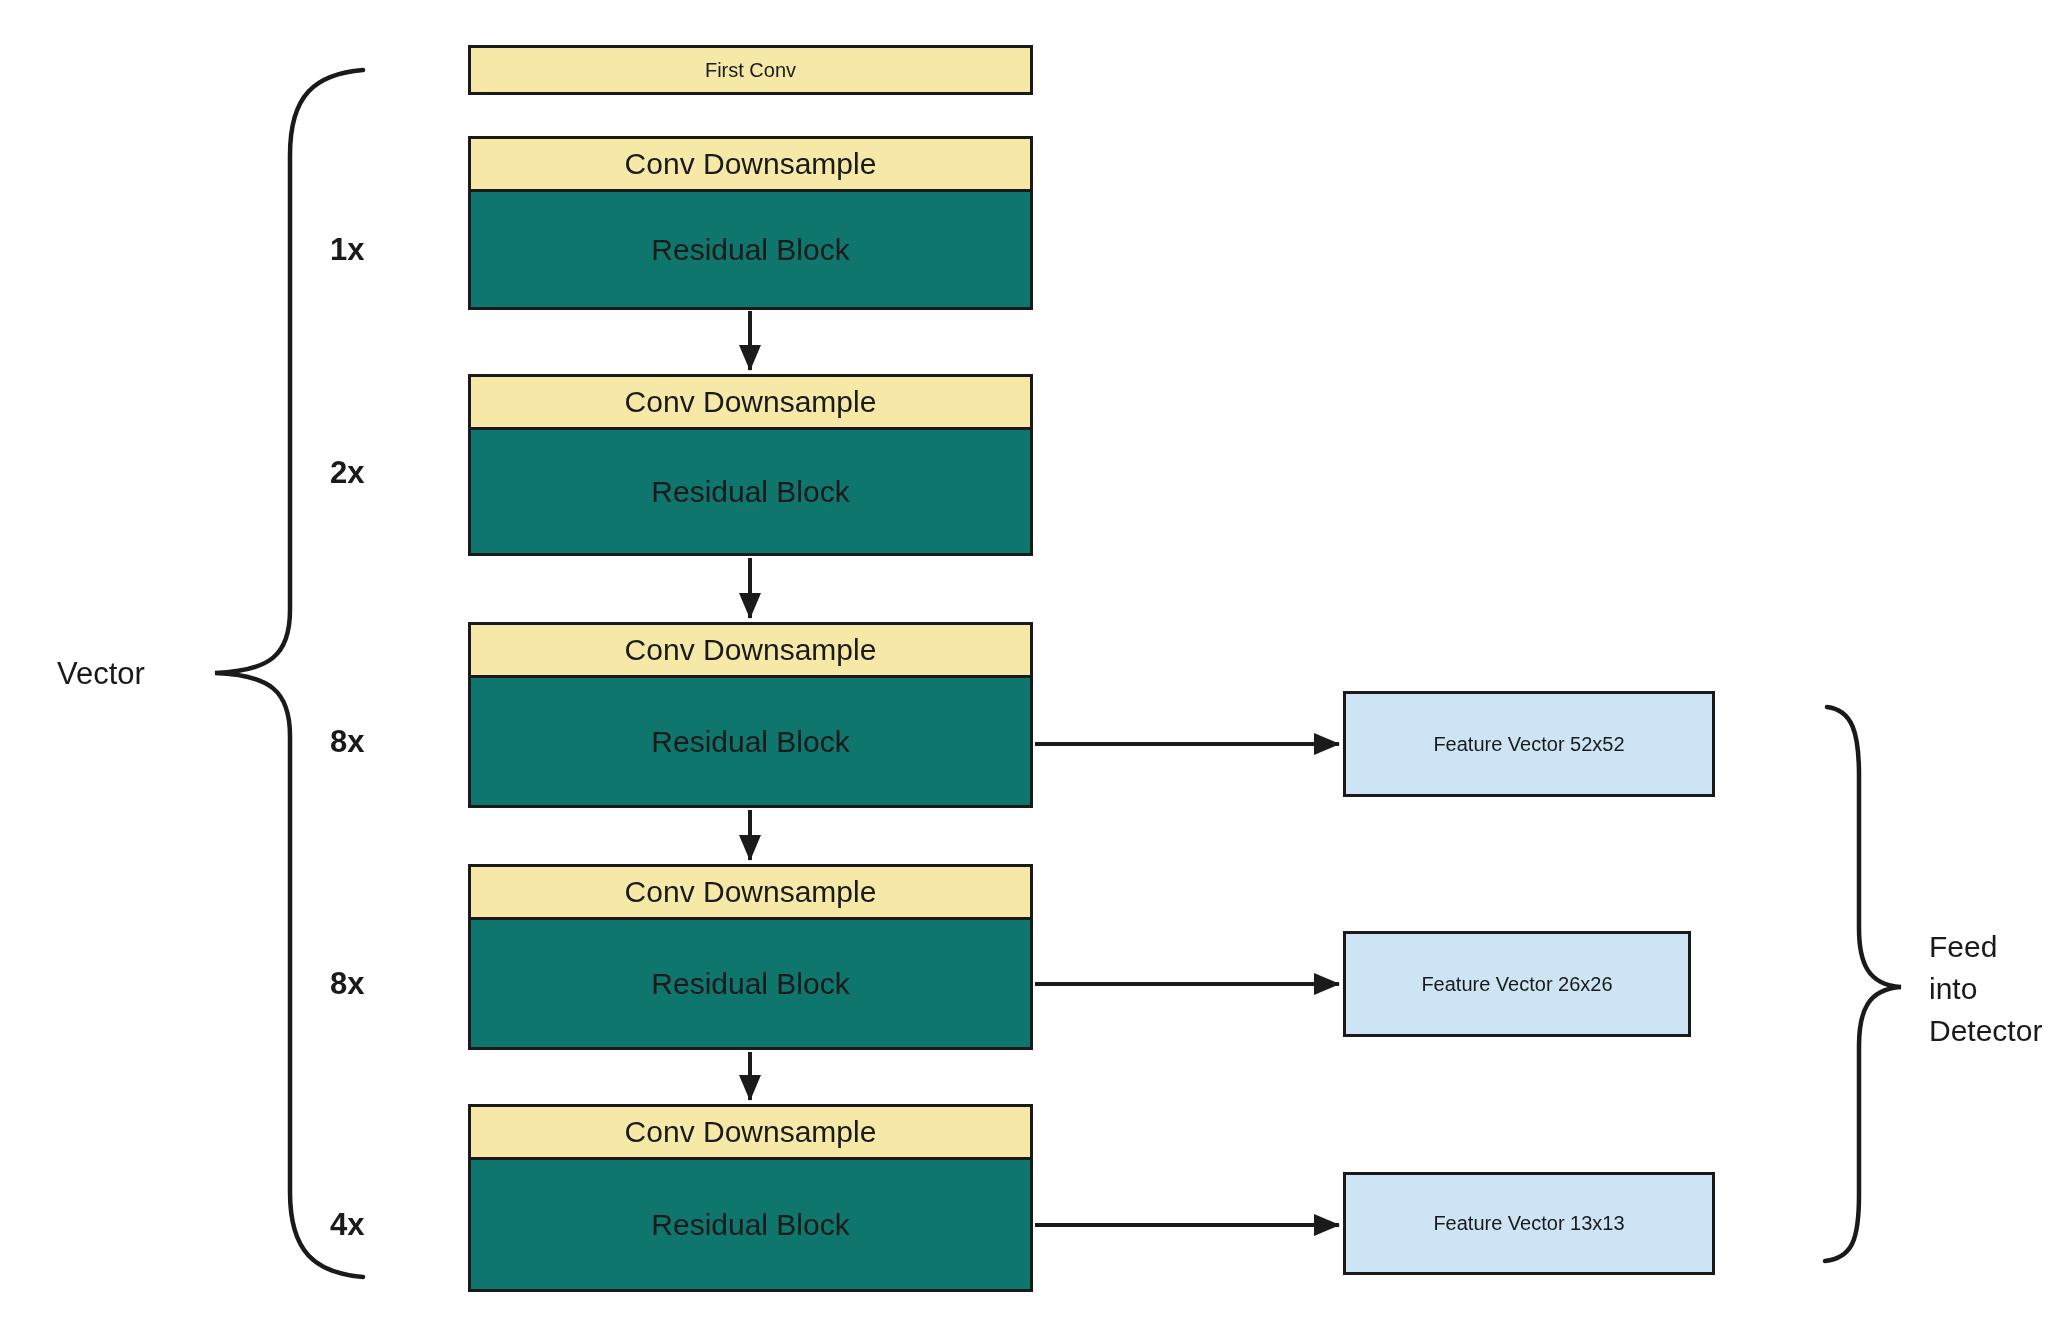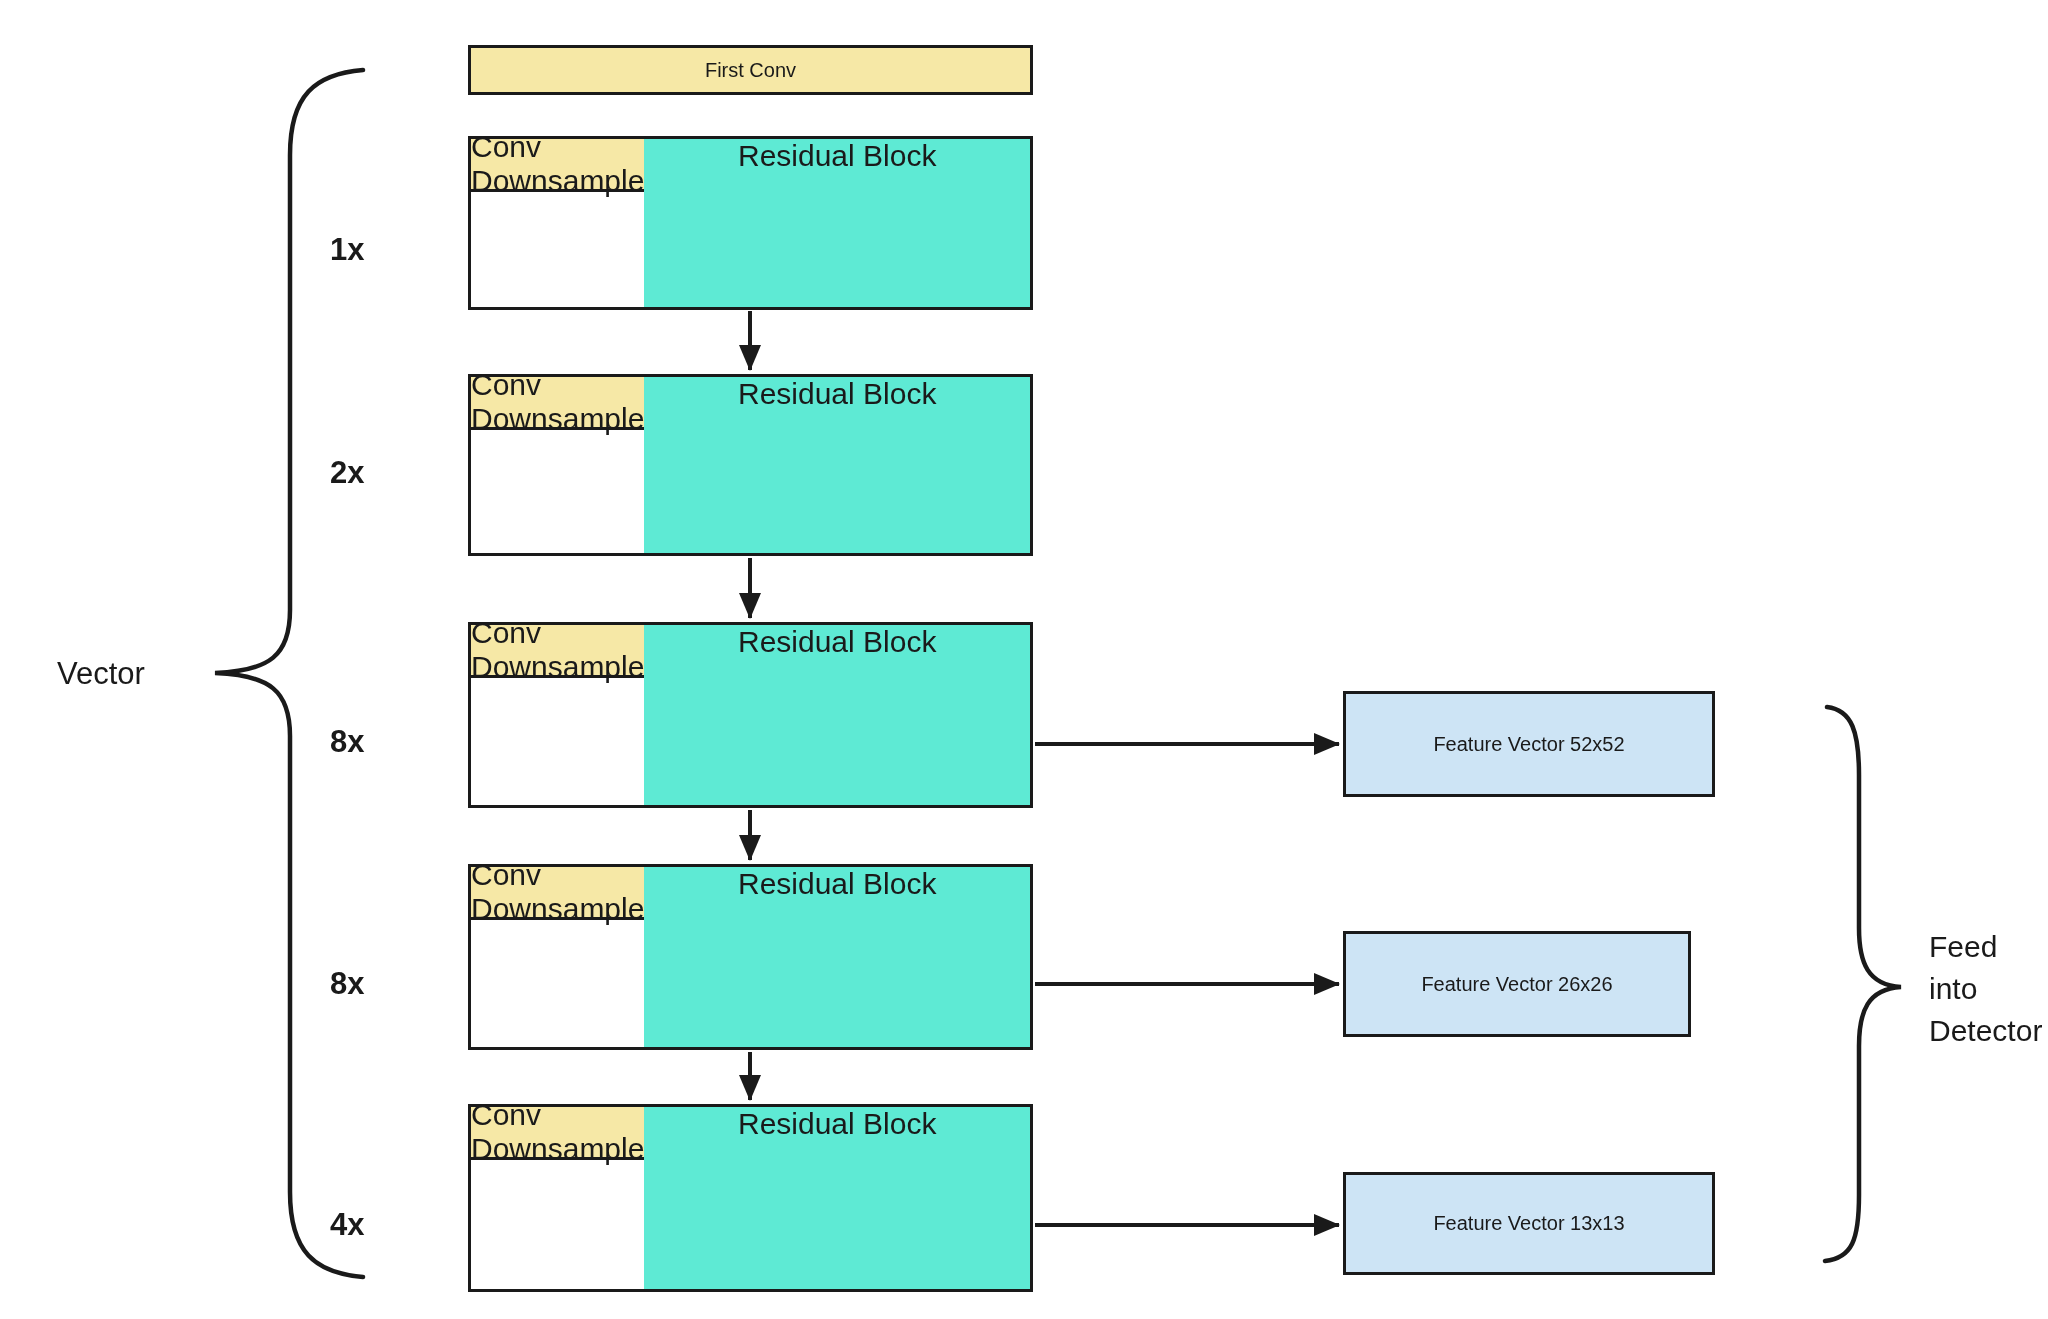--- a/index.html
+++ b/index.html
@@ -31,37 +31,37 @@
   }
   .conv-fill   { background: #f6e8a6; }
   .feature-fill{ background: #cde4f5; }
   .stage {
     position: absolute;
     left: 468px;
     width: 565px;
     box-sizing: border-box;
     border: 3px solid #1a1a1a;
     display: flex;
-    flex-direction: row;
+    flex-direction: column;
   }
   .stage-head {
     height: 50px;
     flex: 0 0 50px;
     background: #f6e8a6;
     border-bottom: 3px solid #1a1a1a;
     display: flex;
     align-items: center;
     justify-content: center;
     font-size: 30px;
   }
   .stage-body {
     flex: 1 1 auto;
-    background: #5eead4;
+    background: #0f766e;
     display: flex;
-    align-items: flex-start;
+    align-items: center;
     justify-content: center;
     font-size: 30px;
   }
   .mult {
     position: absolute;
     left: 330px;
     width: 120px;
     height: 44px;
     line-height: 44px;
     font-size: 31px;

